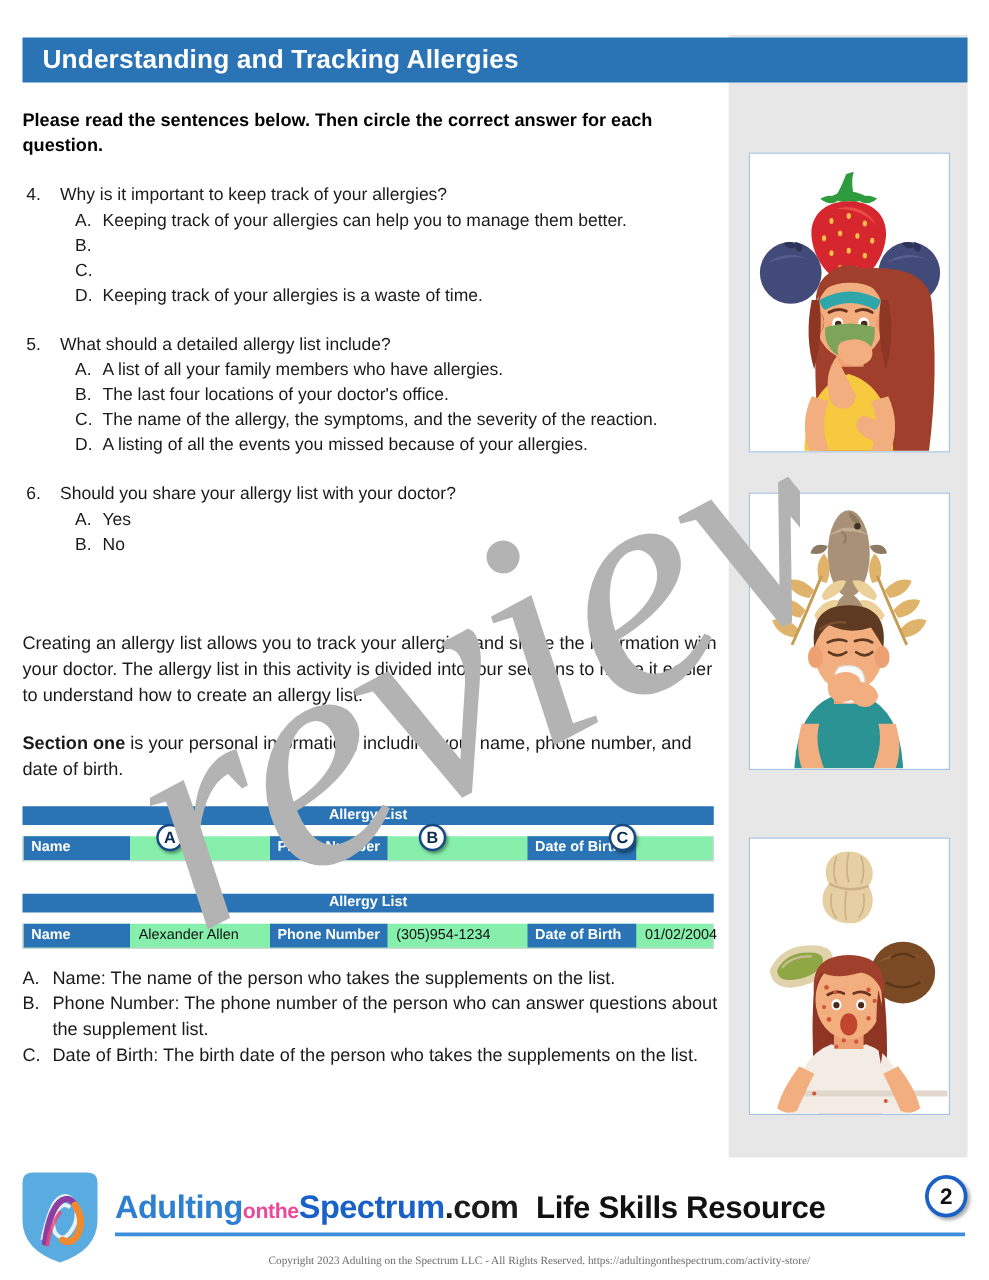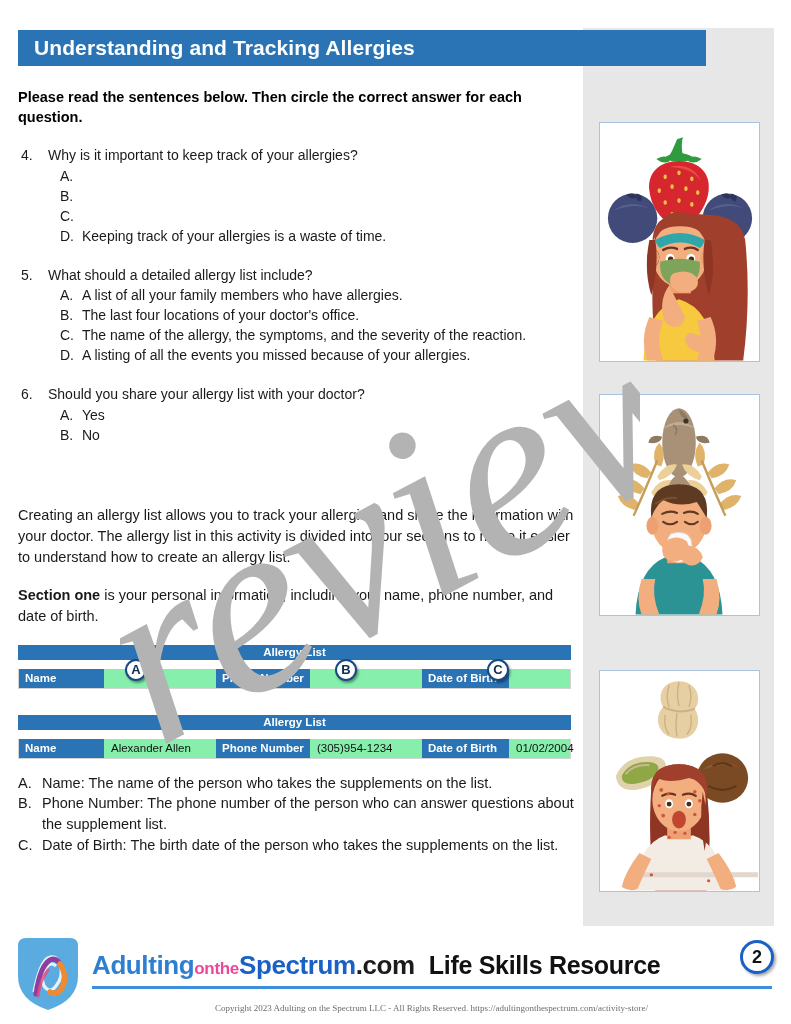--- a/index.html
+++ b/index.html
@@ -32,21 +32,21 @@
     width: 191px;
     height: 898px;
     background: #e7e7e7;
   }
 
   
   .title-bar {
     position: absolute;
     left: 18px;
     top: 30px;
-    width: 688px;
+    width: 756px;
     height: 36px;
     background: #2a74b5;
     display: flex;
     align-items: center;
     box-sizing: border-box;
     padding-left: 16px;
   }
   .title-bar .title-text {
     color: #ffffff;
     font-size: 21px;
@@ -279,20 +279,21 @@
     <p class="instructions">Please read the sentences below.  Then circle the correct answer for each question.</p>
 
     <div class="question-block">
       <div class="question-row">
         <span class="q-num">4.</span>
         <span class="q-text">Why is it important to keep track of your allergies?</span>
       </div>
       <div class="choices">
         <div class="choice-row">
           <span class="c-letter">A.</span>
+          <span class="c-text">Keeping track of your allergies can help you to manage them better.</span>
         </div>
         <div class="choice-row">
           <span class="c-letter">B.</span>
         </div>
         <div class="choice-row">
           <span class="c-letter">C.</span>
         </div>
         <div class="choice-row">
           <span class="c-letter">D.</span>
           <span class="c-text">Keeping track of your allergies is a waste of time.</span>

